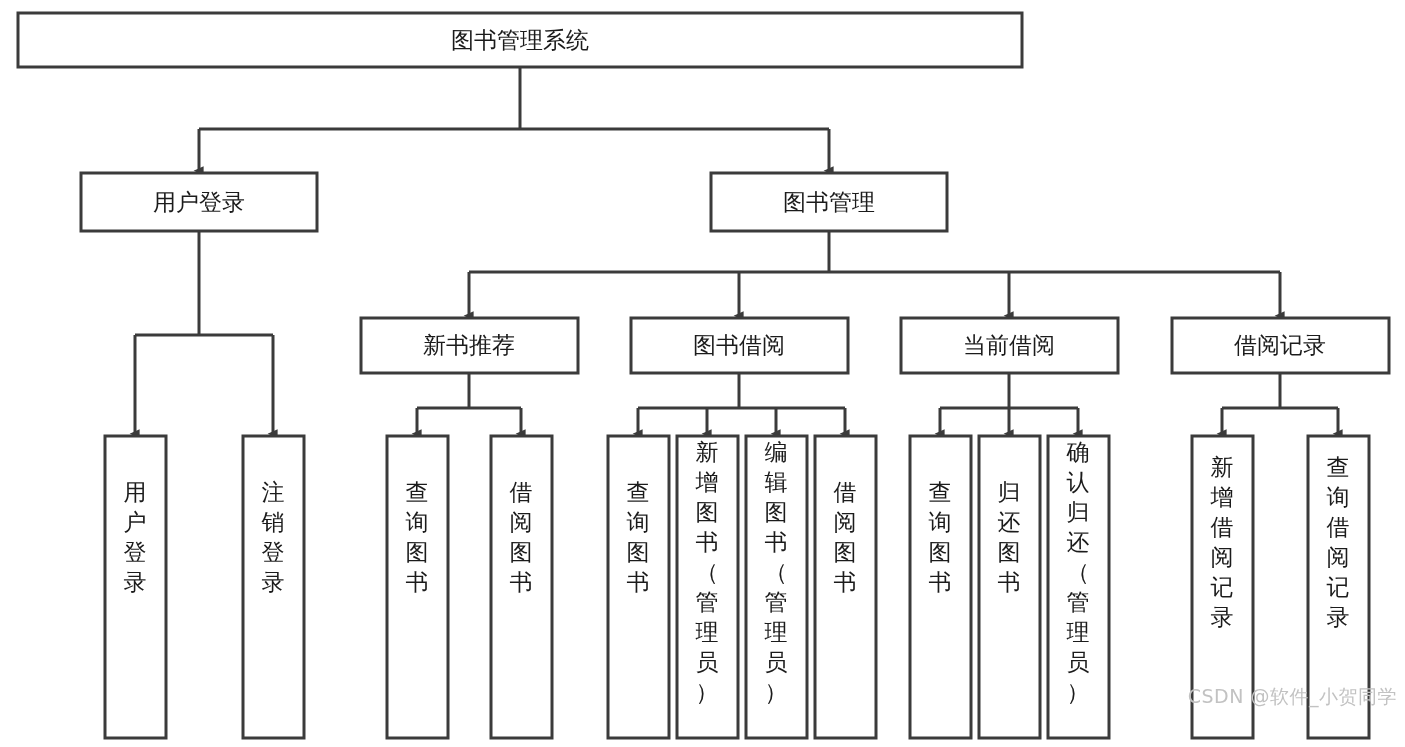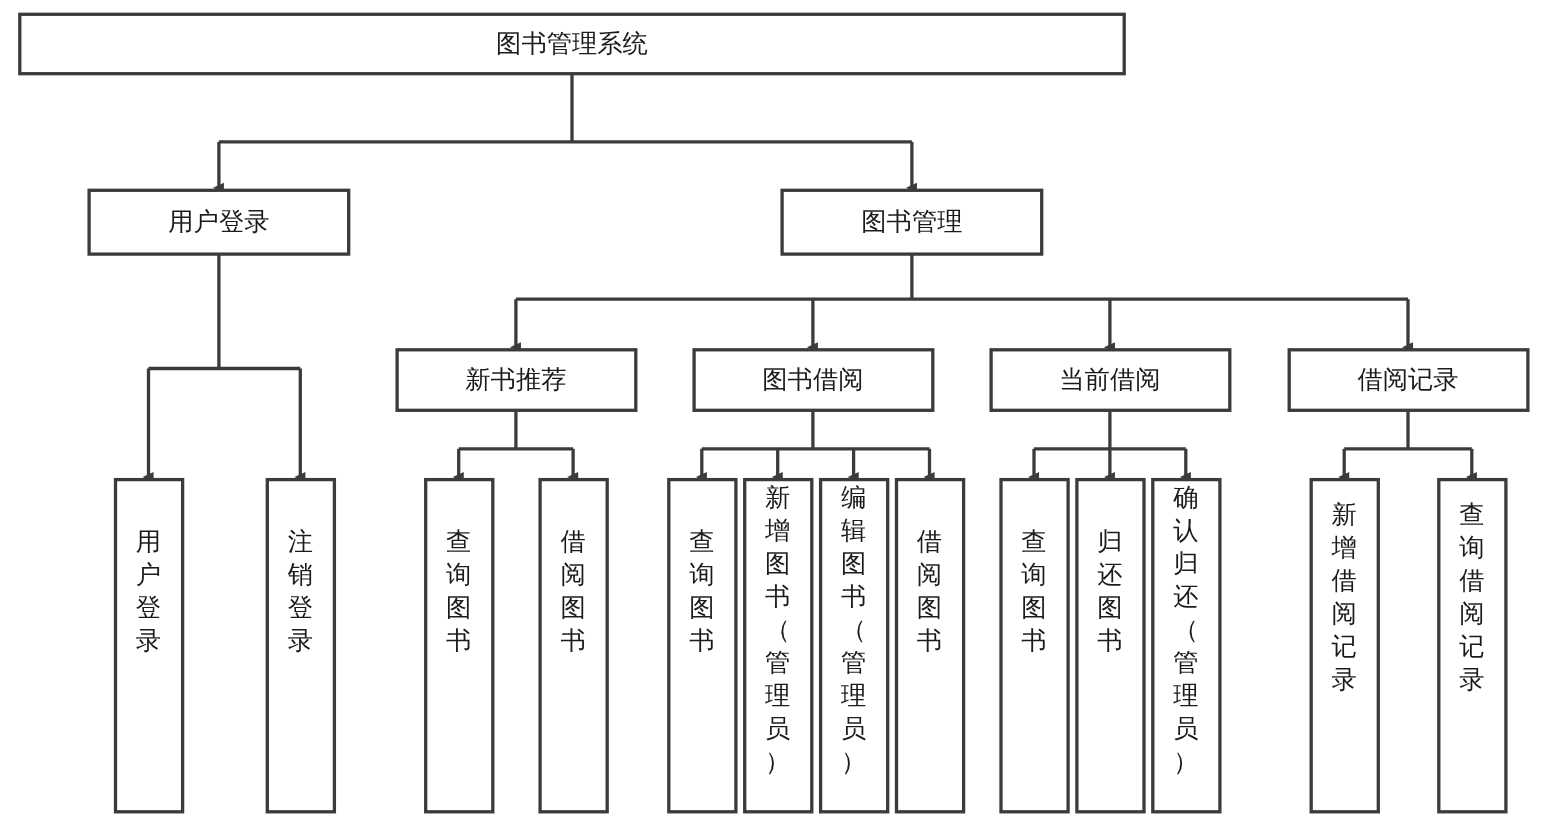--- a/index.html
+++ b/index.html
@@ -181,13 +181,14 @@
       <rect class="node-rect" x="1192" y="436" width="61" height="302"></rect>
       <text class="leaf-label" x="1222" y="475"><tspan x="1222" y="475">新</tspan><tspan x="1222" y="505">增</tspan><tspan x="1222" y="535">借</tspan><tspan x="1222" y="565">阅</tspan><tspan x="1222" y="595">记</tspan><tspan x="1222" y="625">录</tspan></text>
     </g>
     <g>
       <rect class="node-rect" x="1308" y="436" width="61" height="302"></rect>
       <text class="leaf-label" x="1338" y="475"><tspan x="1338" y="475">查</tspan><tspan x="1338" y="505">询</tspan><tspan x="1338" y="535">借</tspan><tspan x="1338" y="565">阅</tspan><tspan x="1338" y="595">记</tspan><tspan x="1338" y="625">录</tspan></text>
     </g>
 
   </svg>
 
+  <div class="watermark">CSDN @软件_小贺同学</div>
 </div>
 
 </body></html>

